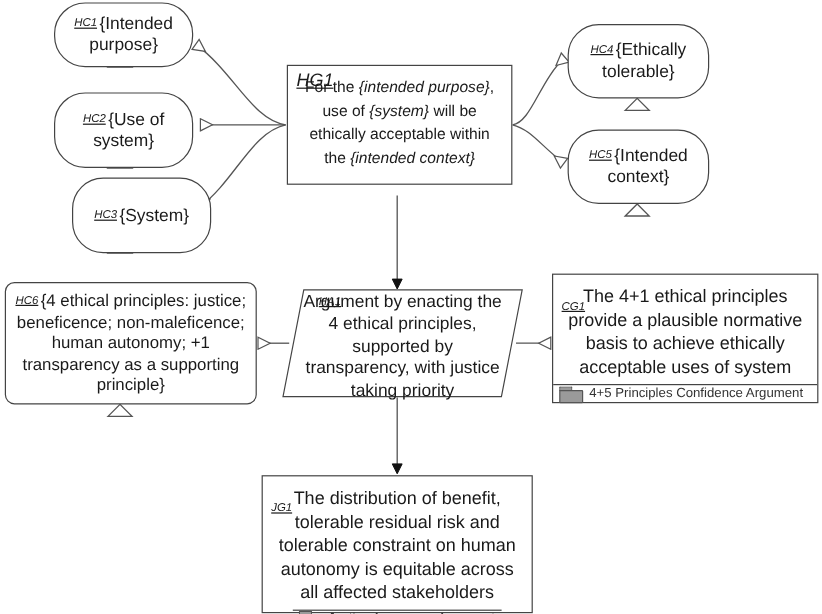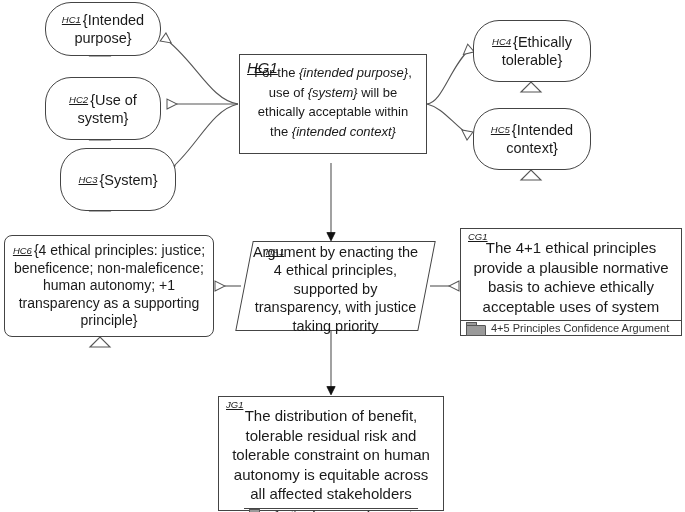--- a/index.html
+++ b/index.html
@@ -72,21 +72,21 @@
     transform:skewX(11deg);
   }
   .strategy .body{font-size:14.5px;line-height:18.5px;}
 
   
   .awaygoal{
     border:1.1px solid #444;
     display:flex;flex-direction:column;
   }
   .awaygoal .idrow{
-    position:absolute;left:7px;top:2px;
+    position:absolute;left:7px;top:21px;
     font-size:9.5px;font-style:italic;text-decoration:underline;
   }
   .awaygoal .body{
     flex:1;
     font-size:15px;line-height:19.5px;
     display:flex;align-items:center;justify-content:center;
     text-align:center;
     padding:9px 6px 4px 6px;
     box-sizing:border-box;
   }

